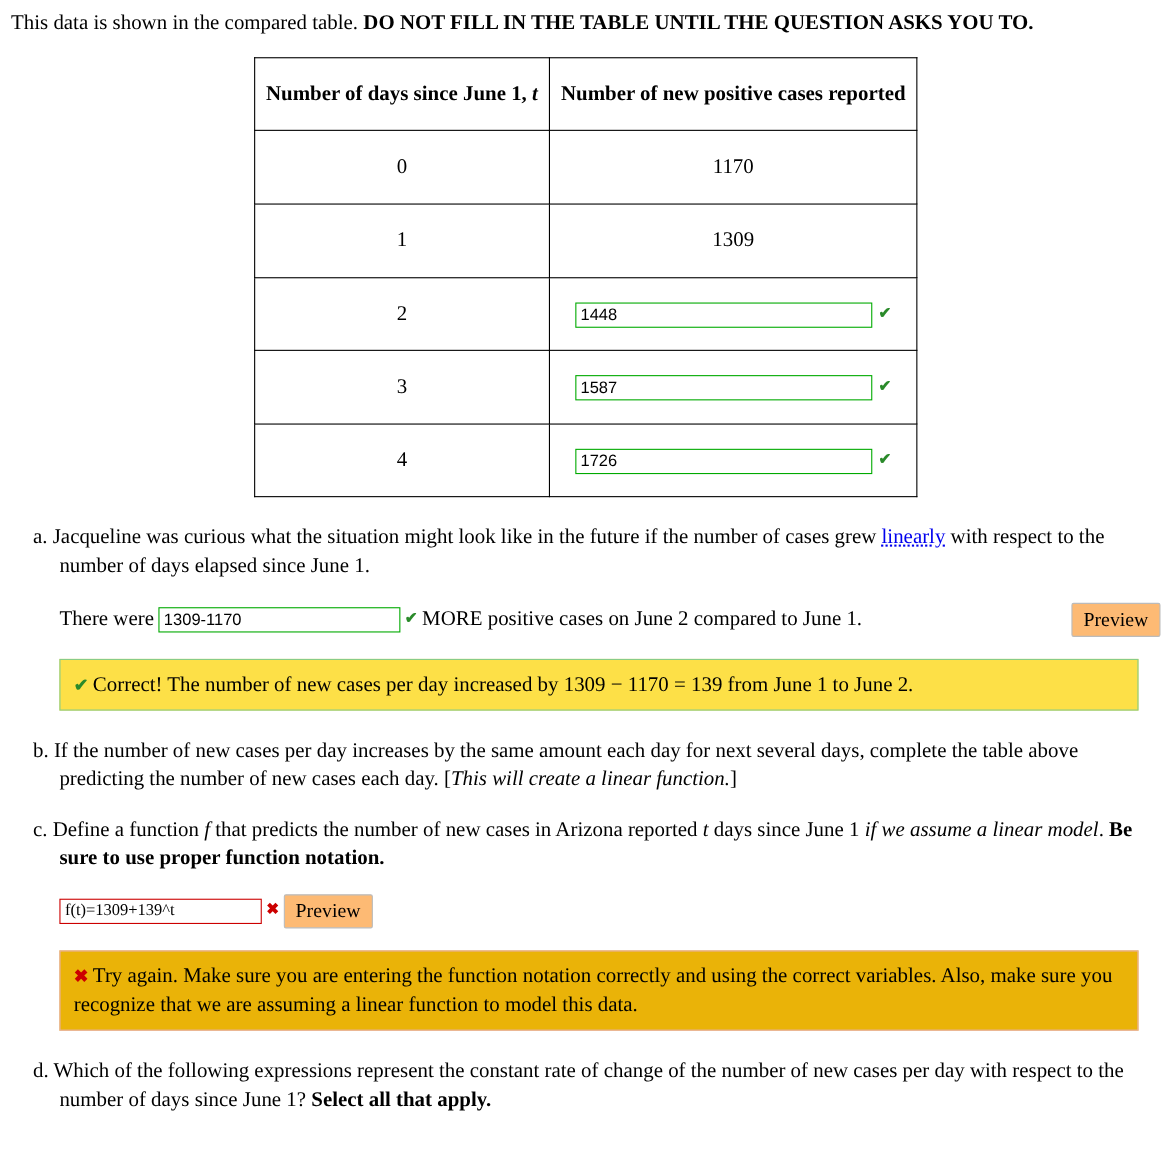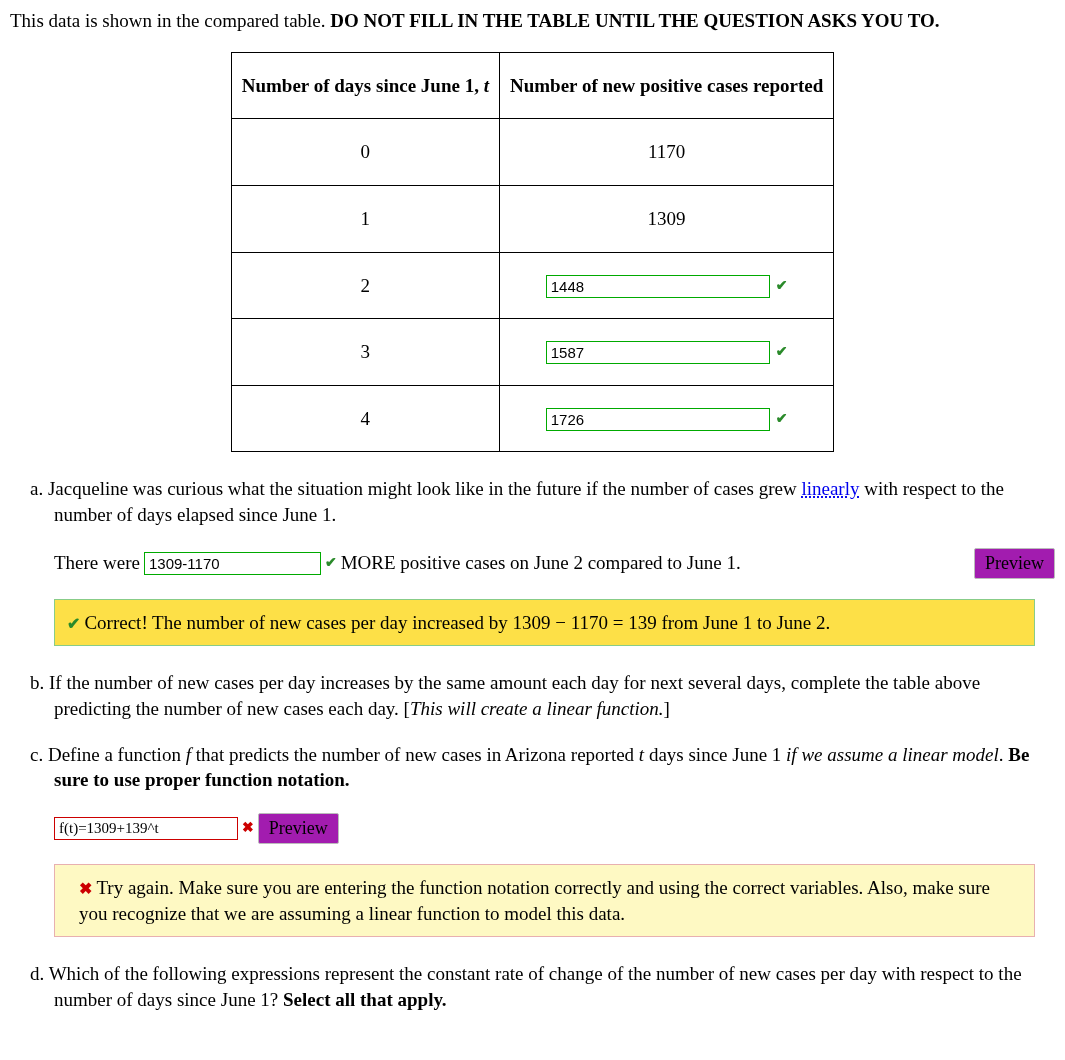--- a/index.html
+++ b/index.html
@@ -40,21 +40,21 @@
     align-items: center;
     justify-content: center;
     gap: 6px;
     width: 100%;
   }
   .green-input {
     border: 1px solid #0a0;
     font-family: Arial, sans-serif;
     font-size: 15px;
     padding: 2px 4px;
-    width: 224px;
+    width: 270px;
     box-sizing: border-box;
     text-align: left;
   }
   .red-input {
     border: 1px solid #c00;
     font-family: Liberation Serif, serif;
     font-size: 15px;
     padding: 2px 4px;
     width: 184px;
     box-sizing: border-box;
@@ -89,39 +89,39 @@
     margin: 16px 0 16px 20px;
     display: flex;
     align-items: center;
     flex-wrap: wrap;
     gap: 4px;
   }
   .inline-row-indent {
     margin-left: 44px;
   }
   .preview-btn {
-    background: #a21caf;
+    background: #fdba74;
     border: 1px solid #bbb;
     border-radius: 2px;
     padding: 4px 10px;
     font-family: Georgia, serif;
     font-size: 18px;
     cursor: pointer;
   }
   .feedback-correct {
     border: 1px solid #8c8;
     background: #fde047;
     padding: 10px 12px;
     margin: 20px 20px 24px 44px;
     font-size: 19px;
   }
   .feedback-error {
     border: 1px solid #e8b0b0;
-    background: #fef9c3;
-    padding: 10px 24px;
+    background: #eab308;
+    padding: 10px 12px;
     margin: 20px 20px 24px 44px;
     font-size: 19px;
   }
   .inline-check {
     color: #2a8a2a;
     font-size: 16px;
     font-weight: bold;
     margin-right: 4px;
   }
   .inline-x {
@@ -192,21 +192,21 @@
   </tbody>
 </table>
 
 <div class="part">
   <span class="part-label">a.</span>
   <span>Jacqueline was curious what the situation might look like in the future if the number of cases grew </span><a href="#" class="link">linearly</a><span> with respect to the number of days elapsed since June 1.</span>
 </div>
 
 <div class="inline-row inline-row-indent">
   <span>There were </span>
-  <input class="green-input" style="width: 177px;" value="1309-1170">
+  <input class="green-input" style="width: 220px;" value="1309-1170">
   <span class="check-icon">✔</span>
   <span class="flex-grow"> MORE positive cases on June 2 compared to June 1.</span>
   <button class="preview-btn">Preview</button>
 </div>
 
 <div class="feedback-correct">
   <span class="inline-check">✔</span><span>Correct! The number of new cases per day increased by 1309 − 1170 = 139 from June 1 to June 2.</span>
 </div>
 
 <div class="part">

